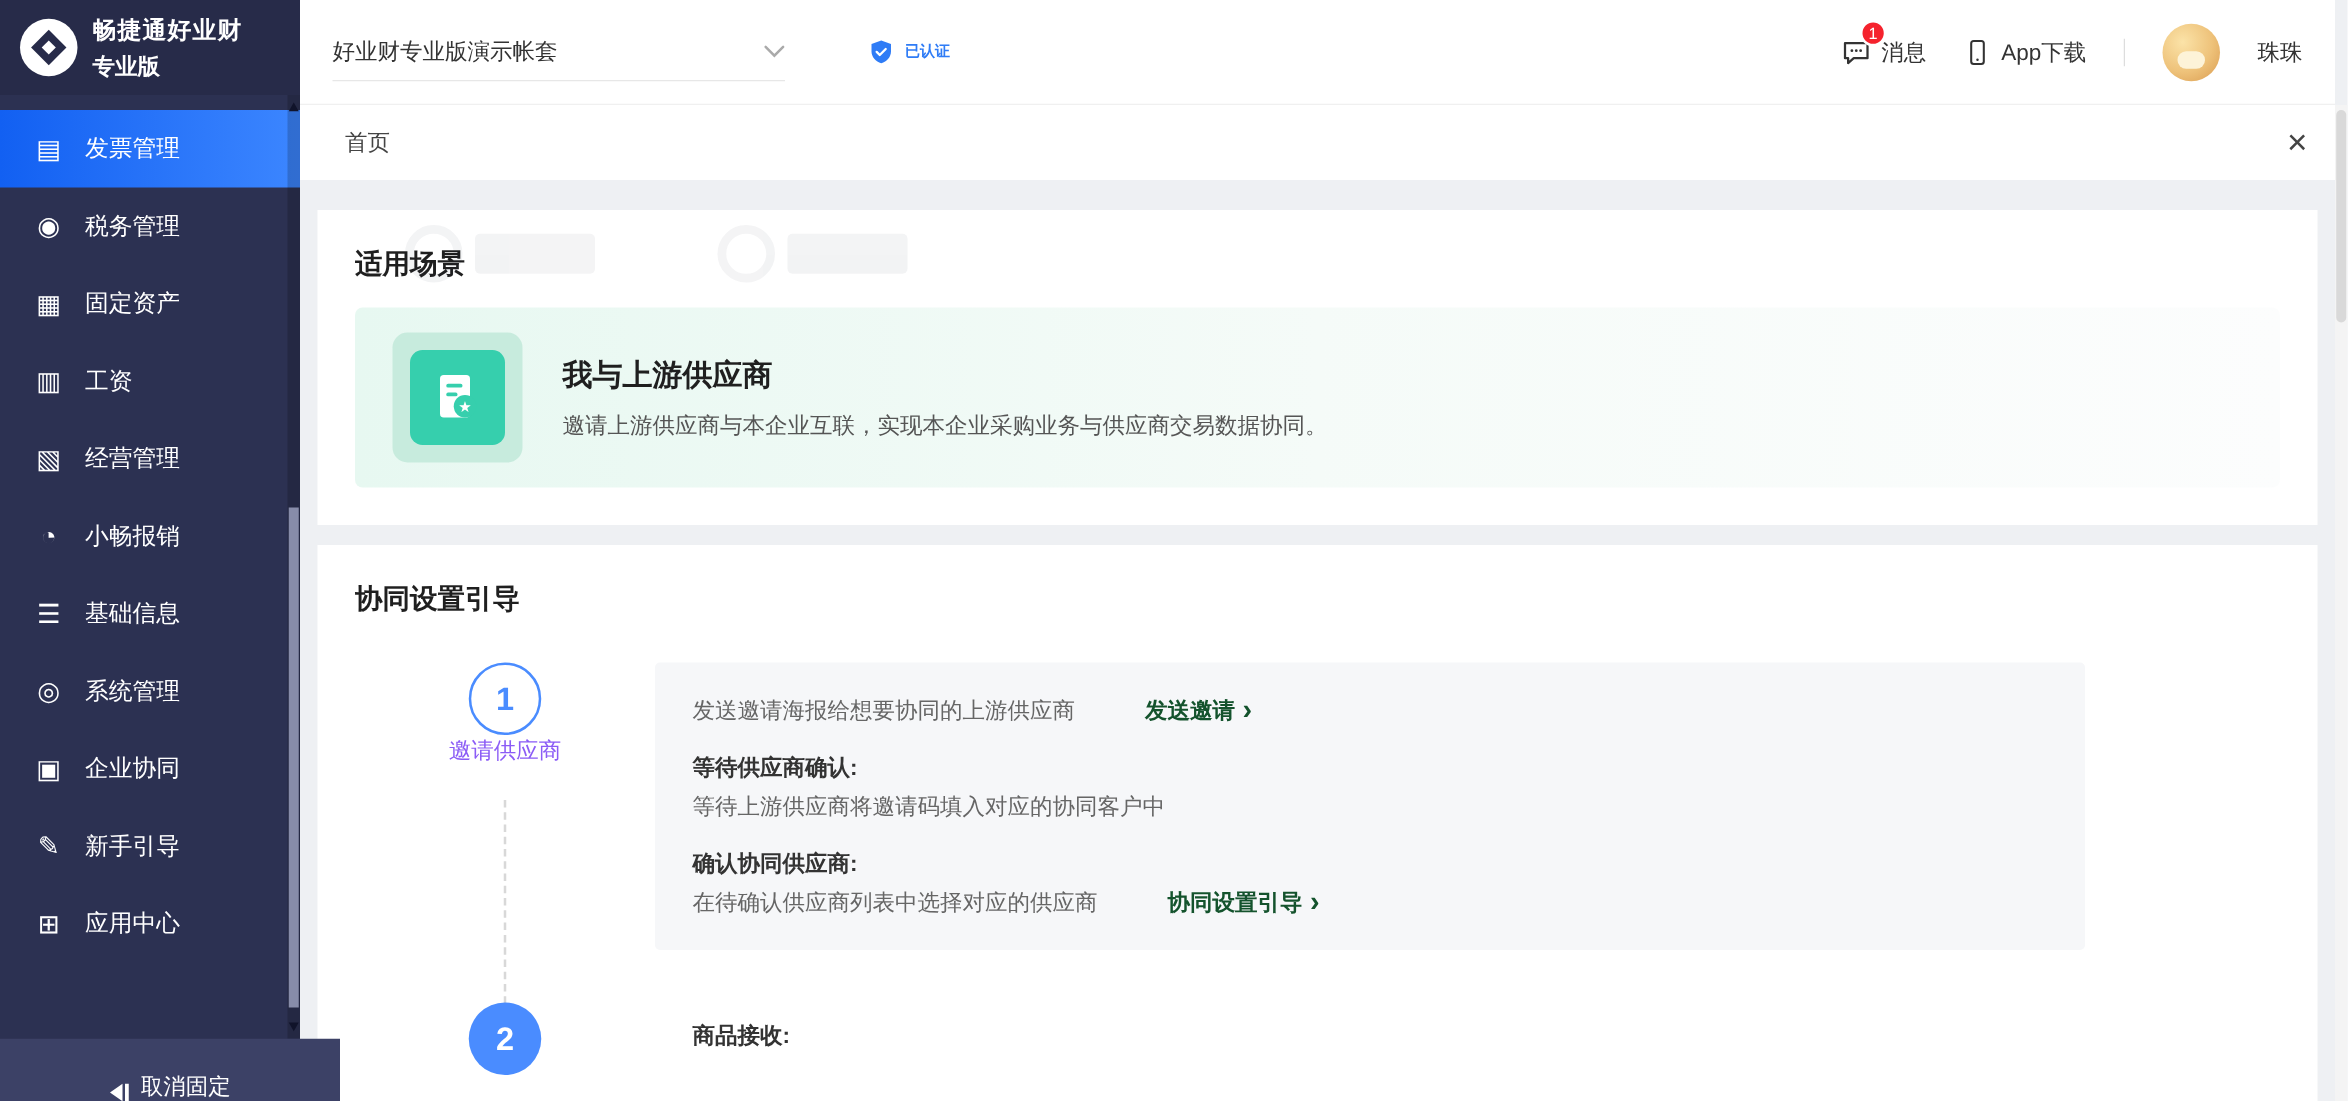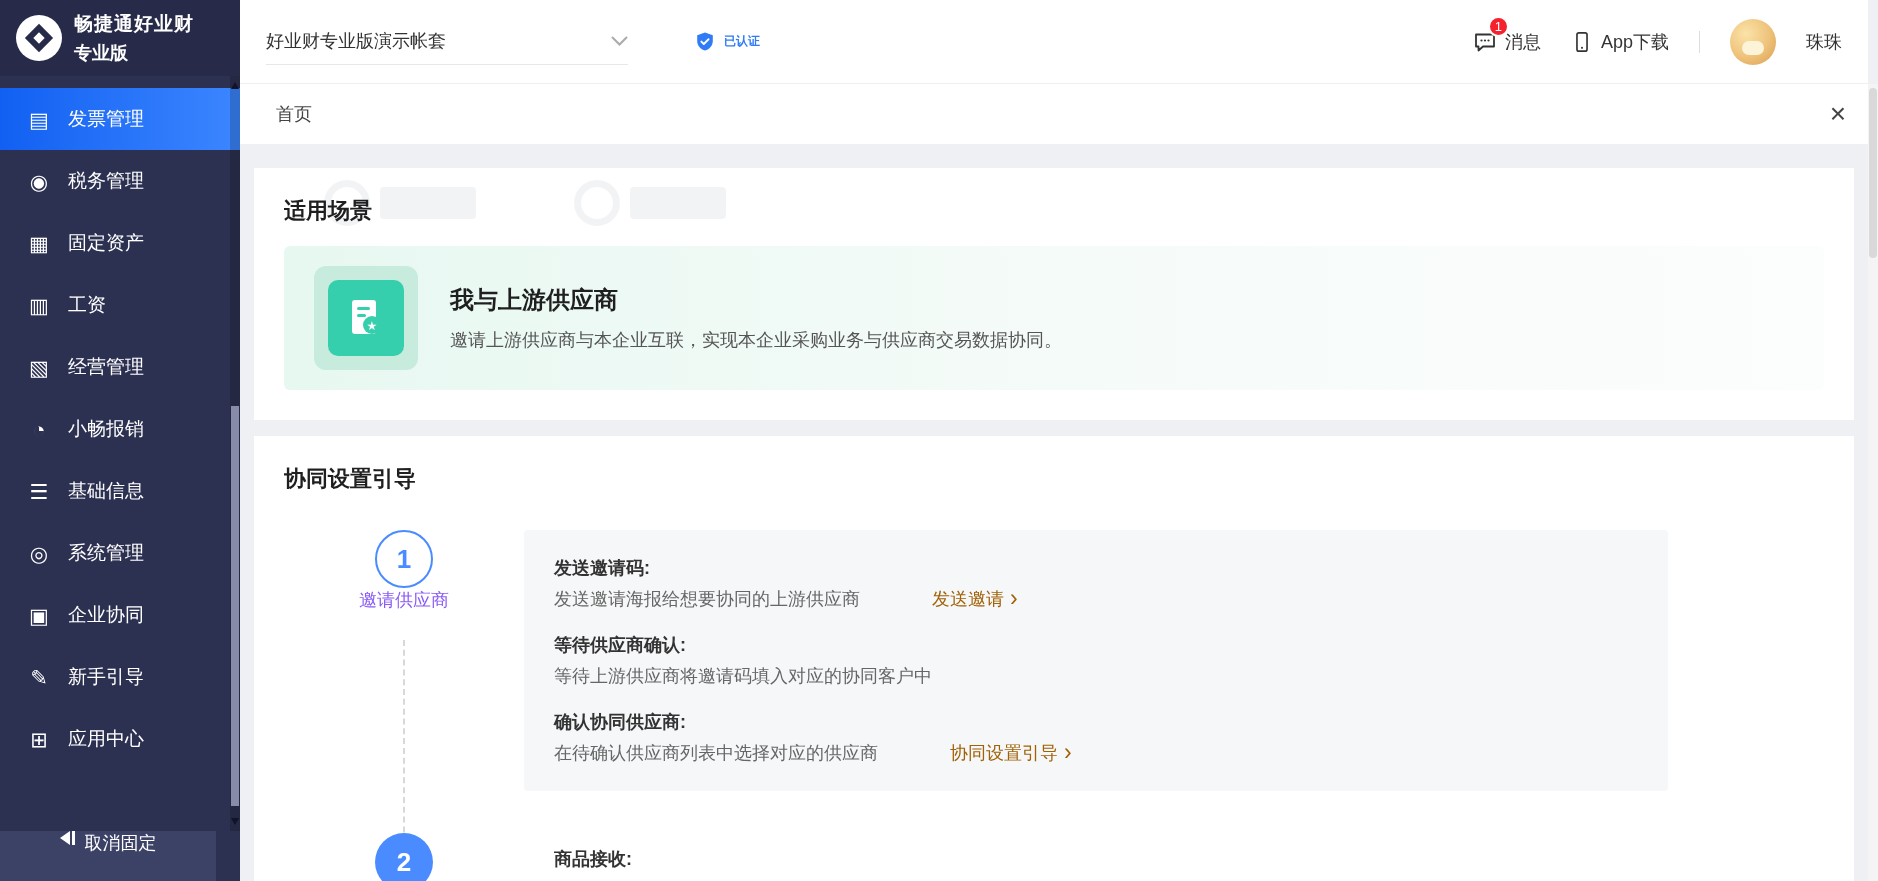--- a/index.html
+++ b/index.html
@@ -11,21 +11,21 @@
   .logo { height:76px; display:flex; align-items:center; gap:12px; padding-left:16px; background:#272b49; }
   .logo-badge { width:46px; height:46px; border-radius:50%; background:#fff; display:flex; align-items:center; justify-content:center; flex-shrink:0; }
   .logo-diamond { width:20px; height:20px; background:#272b49; transform:rotate(45deg); position:relative; }
   .logo-diamond::after { content:""; position:absolute; left:6px; top:6px; width:8px; height:8px; background:#fff; }
   .logo-title { font-size:19px; font-weight:bold; color:#fff; letter-spacing:1px; }
   .logo-sub { font-size:18px; font-weight:bold; color:#fff; margin-top:4px; }
   .nav { position:absolute; top:88px; left:0; right:0; }
   .nav-item { height:62px; display:flex; align-items:center; gap:16px; padding-left:26px; color:#fff; font-size:19px; cursor:pointer; }
   .nav-item.active { background:linear-gradient(90deg,#1260f2,#3c86ff); }
   .nav-icon { width:26px; font-size:21px; text-align:center; line-height:1; }
-  .pin { position:absolute; bottom:0; left:0; width:216px; height:50px; background:#3c4166; display:flex; align-items:flex-start; justify-content:center; gap:10px; color:#fff; font-size:18px; cursor:pointer; }
+  .pin { position:absolute; bottom:0; left:0; width:272px; height:50px; background:#3c4166; display:flex; align-items:flex-end; justify-content:center; gap:10px; color:#fff; font-size:18px; cursor:pointer; }
   .pin-icon { display:flex; align-items:center; gap:2px; }
   .pin-tri { width:0; height:0; border-top:7px solid transparent; border-bottom:7px solid transparent; border-right:10px solid #fff; }
   .pin-bar { width:3px; height:14px; background:#fff; }
   .side-scroll { position:absolute; top:76px; right:0; width:10px; bottom:50px; background:rgba(0,0,0,0.18); }
   .side-arrow { position:absolute; left:1px; width:0; height:0; border-left:4px solid transparent; border-right:4px solid transparent; }
   .side-arrow.up { top:6px; border-bottom:7px solid #10132a; }
   .side-arrow.down { bottom:6px; border-top:7px solid #10132a; }
   .side-thumb { position:absolute; left:1px; width:8px; top:330px; height:400px; background:#878ca9; }
 
   
@@ -69,21 +69,21 @@
   .step-col { width:240px; display:flex; flex-direction:column; align-items:center; flex-shrink:0; }
   .step-circle { width:58px; height:58px; border-radius:50%; display:flex; align-items:center; justify-content:center; font-size:26px; font-weight:bold; }
   .step-circle.outline { background:#fff; border:2px solid #4a8cff; color:#4a8cff; }
   .step-circle.solid { background:#4a8cff; color:#fff; }
   .step-label { font-size:18px; color:#8b5cf6; }
   .step-box { flex:1; margin-right:156px; background:#f6f7f9; border-radius:4px; padding:26px 30px; }
   .grp { margin-bottom:22px; }
   .grp:last-child { margin-bottom:0; }
   .grp-title { font-size:18px; font-weight:bold; color:#333; margin-bottom:7px; }
   .grp-row { display:flex; align-items:center; font-size:18px; color:#666; }
-  .grp-link { margin-left:72px; color:#a16207; display:flex; align-items:center; cursor:pointer; font-weight:400; }
+  .grp-link { margin-left:56px; color:#14532d; display:flex; align-items:center; cursor:pointer; font-weight:700; }
   .chev::before { content:"›"; margin-left:6px; font-size:23px; line-height:1; }
   .row2 { margin-top:42px; }
   .step2-content { flex:1; margin-right:156px; padding:14px 30px 0; }
 
   
   .main-scroll { position:absolute; right:0; top:84px; width:10px; height:797px; background:#f4f4f4; z-index:6; }
   .main-thumb { position:absolute; left:1px; top:4px; width:8px; height:170px; background:#d9d9d9; border-radius:4px; }
 </style>
 </head>
 <body>
@@ -241,21 +241,20 @@
       <div class="steps">
         <div class="step-line"></div>
 
         <div class="step-row">
           <div class="step-col">
             <div class="step-circle outline">1</div>
             <div class="step-label">邀请供应商</div>
           </div>
           <div class="step-box">
             <div class="grp">
-              <div class="grp-title">发送邀请码:</div>
               <div class="grp-row">
                 <span class="grp-desc">发送邀请海报给想要协同的上游供应商</span>
                 <a class="grp-link">
                   <span>发送邀请</span>
                   <span class="chev"></span>
                 </a>
               </div>
             </div>
             <div class="grp">
               <div class="grp-title">等待供应商确认:</div>

